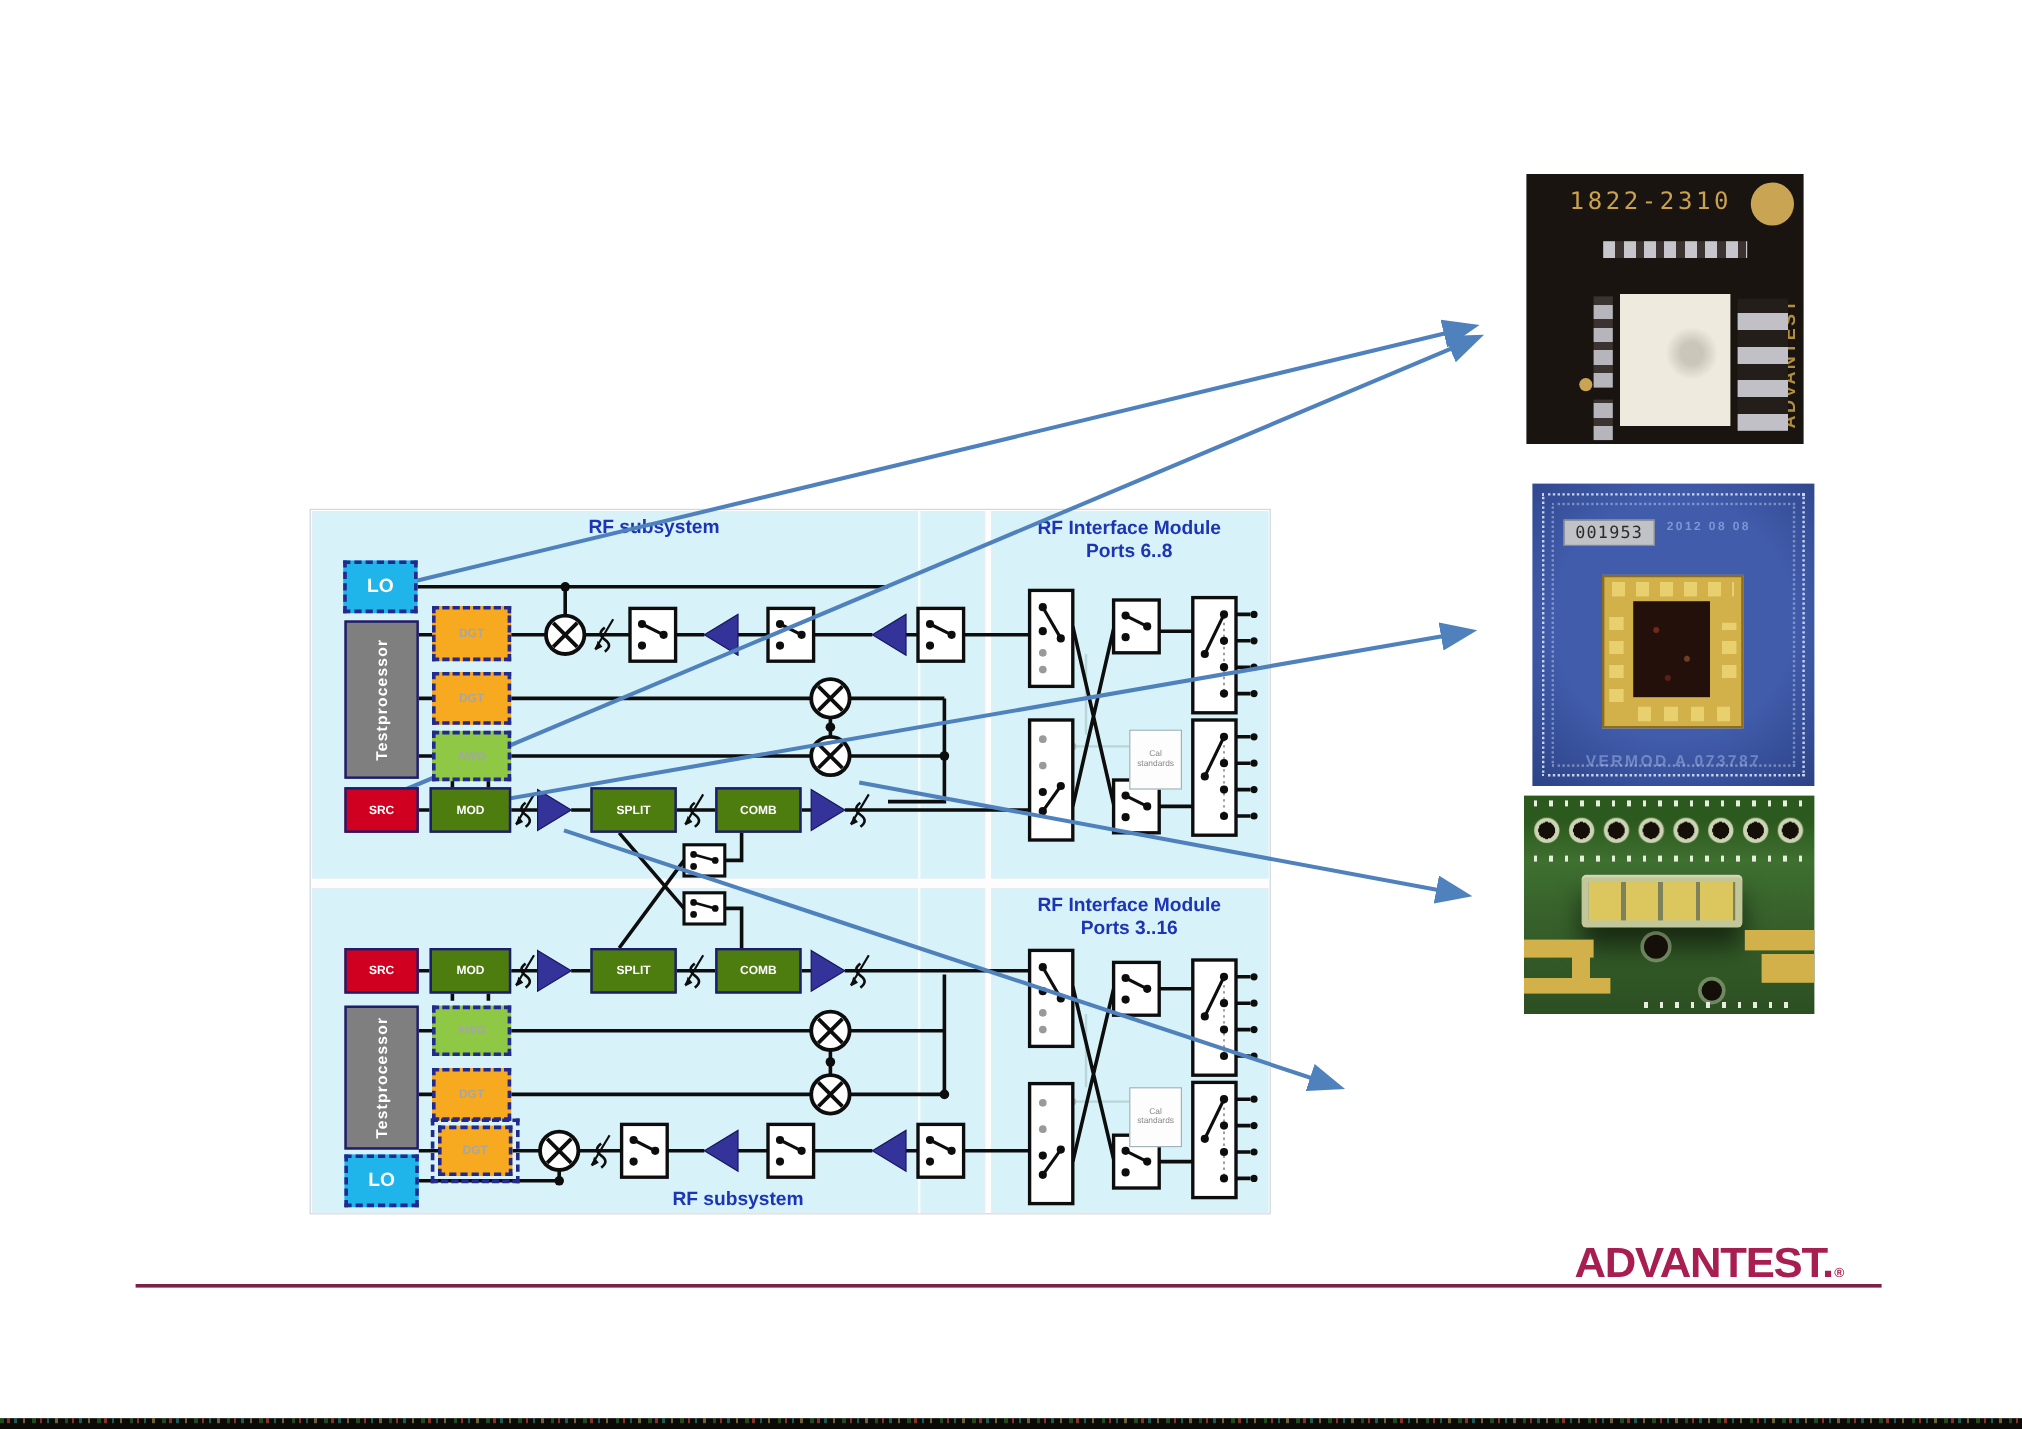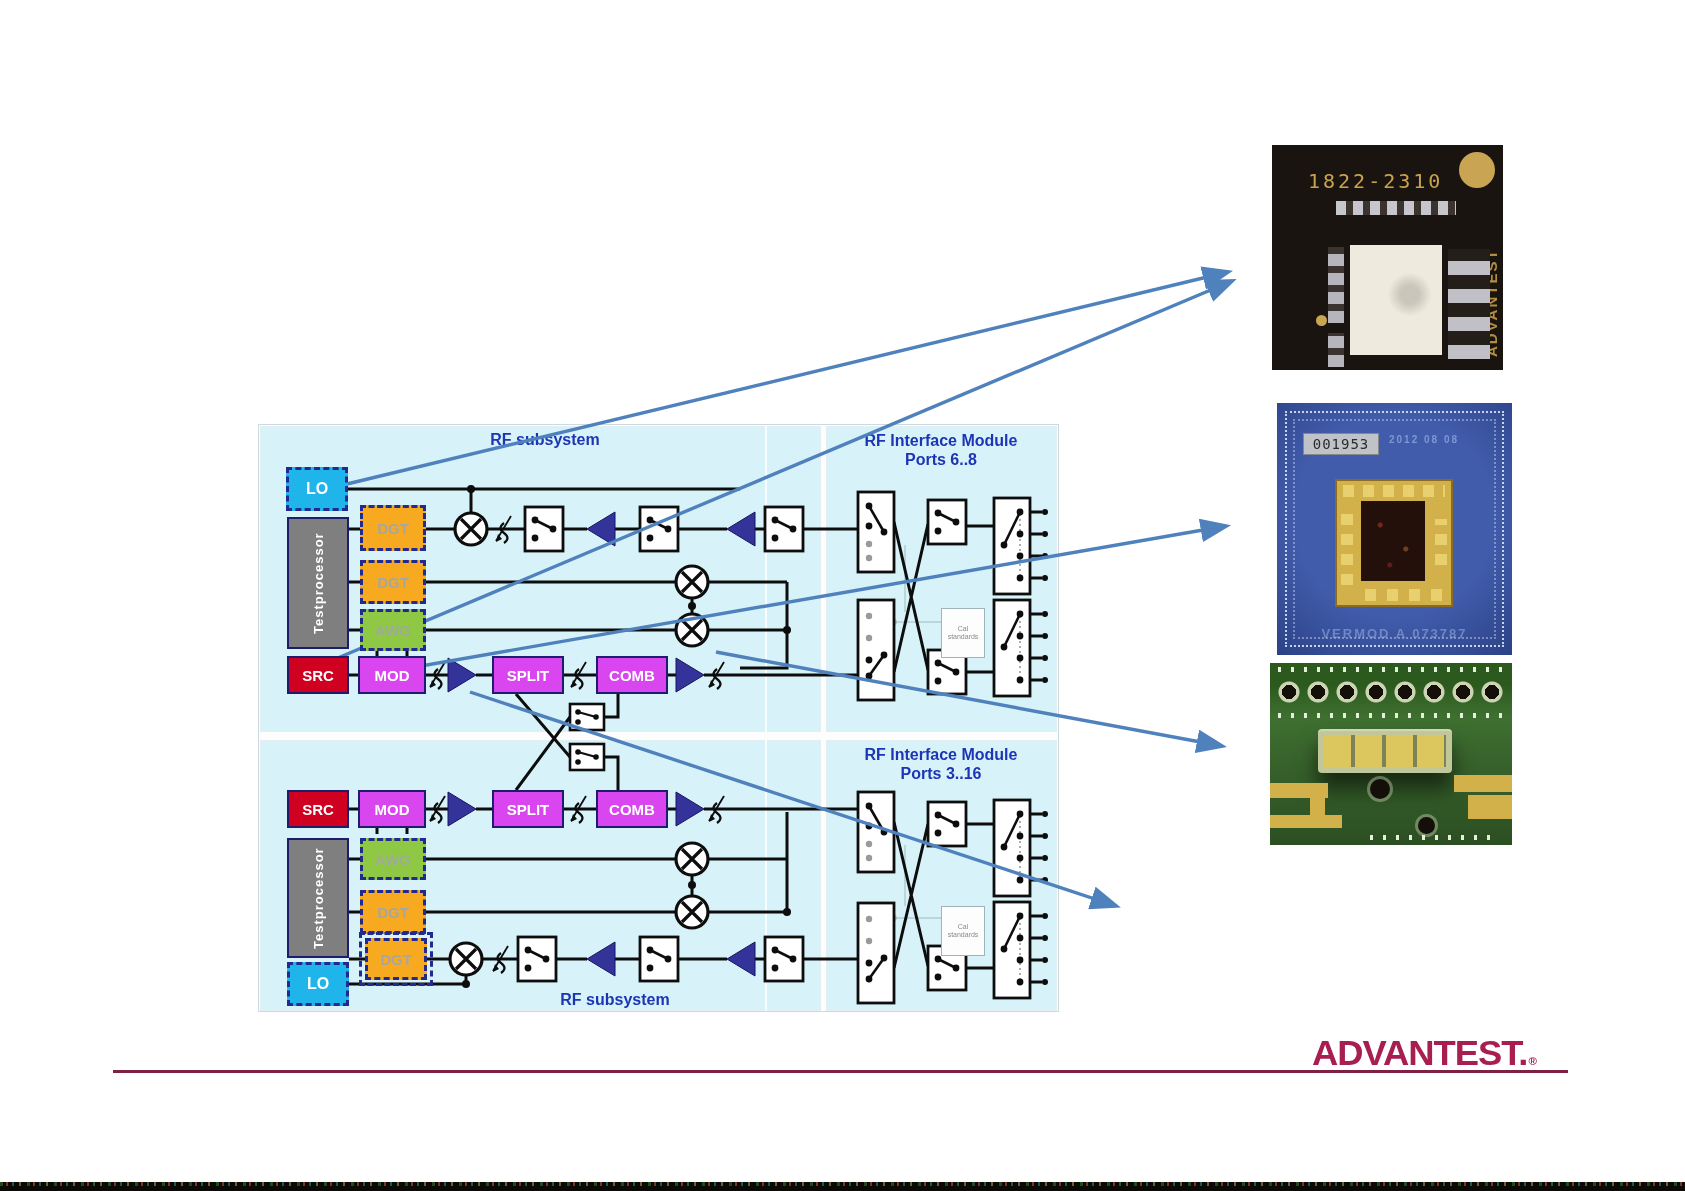--- a/index.html
+++ b/index.html
@@ -7,38 +7,38 @@
          font-family:"Liberation Sans", sans-serif;}
   .abs{position:absolute;box-sizing:border-box;}
   
   .diagram-outer{position:absolute;left:258px;top:424px;width:801px;height:588px;
                  border:1px solid #ccd9de;background:#fdfdfd;box-sizing:border-box;}
   .panel{position:absolute;background:#d7f3f9;border:1px solid #e3eef2;box-sizing:border-box;}
   .vline{position:absolute;background:rgba(255,255,255,.8);}
   .ptitle{position:absolute;color:#1d35b5;font-weight:bold;font-size:16px;text-align:center;line-height:19px;}
   
   .blk{position:absolute;display:flex;align-items:center;justify-content:center;
-       font-weight:bold;font-size:15px;color:#ffffff;box-sizing:border-box;z-index:5;}
+       font-weight:bold;font-size:10px;color:#ffffff;box-sizing:border-box;z-index:5;}
   .solid{border:2px solid #1d1d6e;}
   .dashed{border:3px dashed #232a8f;}
-  .navy{background:#d946ef;}
+  .navy{background:#4d7c0f;}
   .red{background:#d00021;}
   .cyan{background:#1fb4ea;}
   .orange{background:#f7a91f;color:#a6a6a6;}
   .green{background:#8ec845;color:#a0aa9a;justify-content:center;}
   .gray{background:#7f7f7f;}
   .dbl{outline:3px dashed #232a8f;outline-offset:3px;}
   .vtext{writing-mode:vertical-rl;transform:rotate(180deg);font-size:13px;letter-spacing:1px;}
   .calbox{position:absolute;background:#fdfdfd;border:1.5px solid #9fb4b8;color:#8a8a8a;
           font-size:7px;line-height:8px;text-align:center;display:flex;align-items:center;
           justify-content:center;z-index:6;padding:1px;}
   
   .photo{position:absolute;overflow:hidden;}
   .p1{background:#191410;}
-  .p1 .pn{position:absolute;left:36px;top:24px;font-family:"DejaVu Sans Mono",monospace;
+  .p1 .pn{position:absolute;left:36px;top:10px;font-family:"DejaVu Sans Mono",monospace;
           font-size:20px;letter-spacing:3px;color:#caa24e;}
   .p1 .goldcirc{position:absolute;right:8px;top:7px;width:36px;height:36px;border-radius:50%;background:#c9a553;}
   .p1 .brandv{position:absolute;right:3px;top:52px;height:160px;color:#b28d3f;font-weight:bold;
               font-size:15px;letter-spacing:2px;writing-mode:vertical-rl;transform:rotate(180deg);}
   .p1 .ceramic{position:absolute;left:78px;top:100px;width:92px;height:110px;background:#efeade;
                background-image:radial-gradient(circle at 65% 45%, rgba(90,90,80,.25) 0 9px, transparent 22px);}
   .p1 .padrow{position:absolute;left:64px;top:56px;width:120px;height:14px;
       background:repeating-linear-gradient(90deg,#c6c6cc 0 10px,#3a3330 10px 17px);}
   .p1 .padcolL{position:absolute;left:56px;top:102px;width:16px;height:76px;
       background:repeating-linear-gradient(0deg,#b5b5bb 0 12px,#3a3330 12px 19px);}

